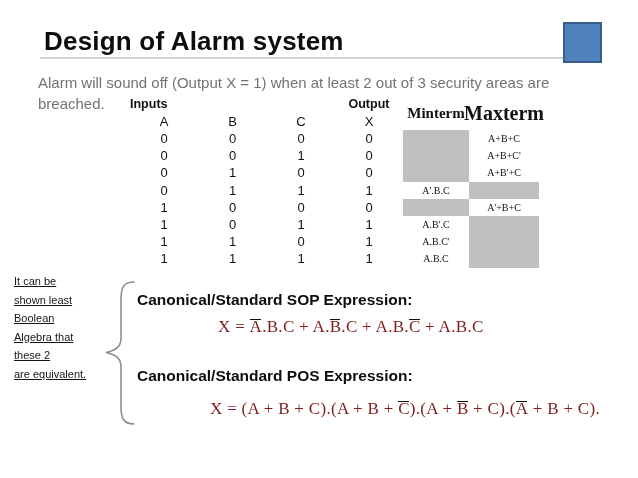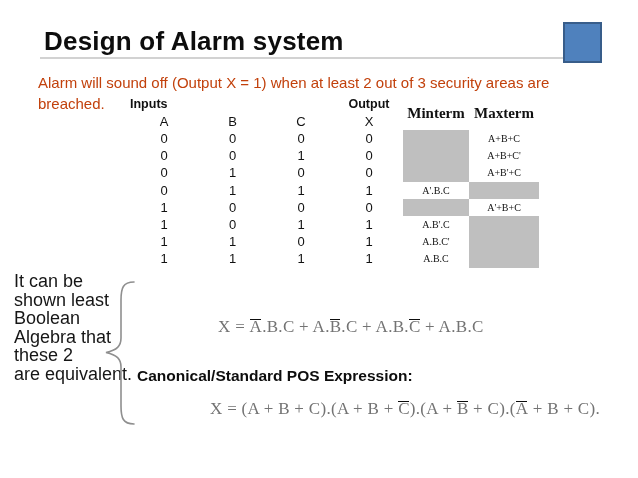--- a/index.html
+++ b/index.html
@@ -12,50 +12,50 @@
     letter-spacing:0.2px; color:#0d0d0d; white-space:nowrap;
   }
   .title-underline {
     position:absolute; left:40px; top:57px; width:562px; height:2px; background:#d2d2d2;
   }
   .corner-square {
     position:absolute; left:563px; top:22px; width:35px; height:37px;
     background:#4f81bd; border:2px solid #385d8a;
   }
   .intro {
-    position:absolute; left:38px; top:72px; font-size:15px; line-height:21px; color:#c2410c;
+    position:absolute; left:38px; top:72px; font-size:15px; line-height:21px; color:#737373;
   }
   
   .ttable {
     position:absolute; left:130px; top:96px;
     display:grid;
     grid-template-columns:68px 69px 68px 68px 66px 70px;
     grid-template-rows:18px 16px repeat(8, 17.2px);
   }
   .th-inputs { grid-column:1/4; grid-row:1; font-weight:bold; font-size:12.5px; line-height:16px; }
   .th-output { grid-column:4;   grid-row:1; text-align:center; font-weight:bold; font-size:12.5px; line-height:16px; }
   .th-minterm { grid-column:5; grid-row:1/3; font-family:"Liberation Serif", serif; font-weight:bold; font-size:15px; text-align:left; display:flex; align-items:center; justify-content:center; }
-  .th-maxterm { grid-column:6; grid-row:1/3; font-family:"Liberation Serif", serif; font-weight:bold; font-size:15px; text-align:center; display:flex; align-items:center; justify-content:center; }
+  .th-maxterm { grid-column:6; grid-row:1/3; font-family:"Liberation Serif", serif; font-weight:bold; font-size:20px; text-align:center; display:flex; align-items:center; justify-content:center; }
   .th-col { text-align:center; font-size:13px; line-height:15px; }
   .trow { display:contents; }
   .dcell { text-align:center; font-size:13px; line-height:17px; }
   .pcell { font-family:"Liberation Serif", serif; font-size:10px; }
   .pcell.gray { background:#bfbfbf; }
   
-  .note { position:absolute; left:14px; top:272px; font-size:18px; line-height:18.5px; color:#161616; }
+  .note { position:absolute; left:14px; top:272px; font-size:11px; line-height:18.5px; color:#161616;text-decoration:underline; }
   .note .para2 { margin-top:1px; }
   
   .brace { position:absolute; left:101px; top:280px; }
   
   .exp-heading { position:absolute; font-size:15.5px; font-weight:bold; color:#0d0d0d; white-space:nowrap; }
   .sop-heading { left:137px; top:291px; }
   .pos-heading { left:137px; top:367px; }
   .formula {
     position:absolute; font-family:"Liberation Serif", serif; font-size:17px;
-    color:#737373; white-space:nowrap; letter-spacing:0.3px;
+    color:#7f1d1d; white-space:nowrap; letter-spacing:0.3px;
   }
   .sop-formula { left:218px; top:317px; }
   .pos-formula { left:210px; top:399px; }
   .ov { position:relative; display:inline-block; }
   .ov::before { content:""; position:absolute; left:0; right:1px; top:2px; height:1px; background:#0d0d0d; }
 </style>
 </head>
 <body>
 
 <div class="slide">
@@ -154,18 +154,19 @@
       <div>Algebra that</div>
       <div>these 2</div>
       <div>are equivalent.</div>
     </div>
   </div>
 
   <svg class="brace" width="37" height="146" viewBox="0 0 37 146">
     <path d="M 33 2 C 22 2 20 8 20 20 L 20 58 C 20 66 16 70 5 72.5 C 16 75 20 79 20 87 L 20 126 C 20 138 22 144 33 144" fill="none" stroke="#8f8f8f" stroke-width="1.6" stroke-linecap="round"></path>
   </svg>
 
+  <div class="exp-heading sop-heading">Canonical/Standard SOP Expression:</div>
   <div class="formula sop-formula"><span>X = </span><span class="ov">A</span><span>.B.C + A.</span><span class="ov">B</span><span>.C + A.B.</span><span class="ov">C</span><span> + A.B.C</span></div>
 
   <div class="exp-heading pos-heading">Canonical/Standard POS Expression:</div>
   <div class="formula pos-formula"><span>X = (A + B + C).(A + B + </span><span class="ov">C</span><span>).(A + </span><span class="ov">B</span><span> + C).(</span><span class="ov">A</span><span> + B + C).</span></div>
 
 </div>
 
 </body></html>

